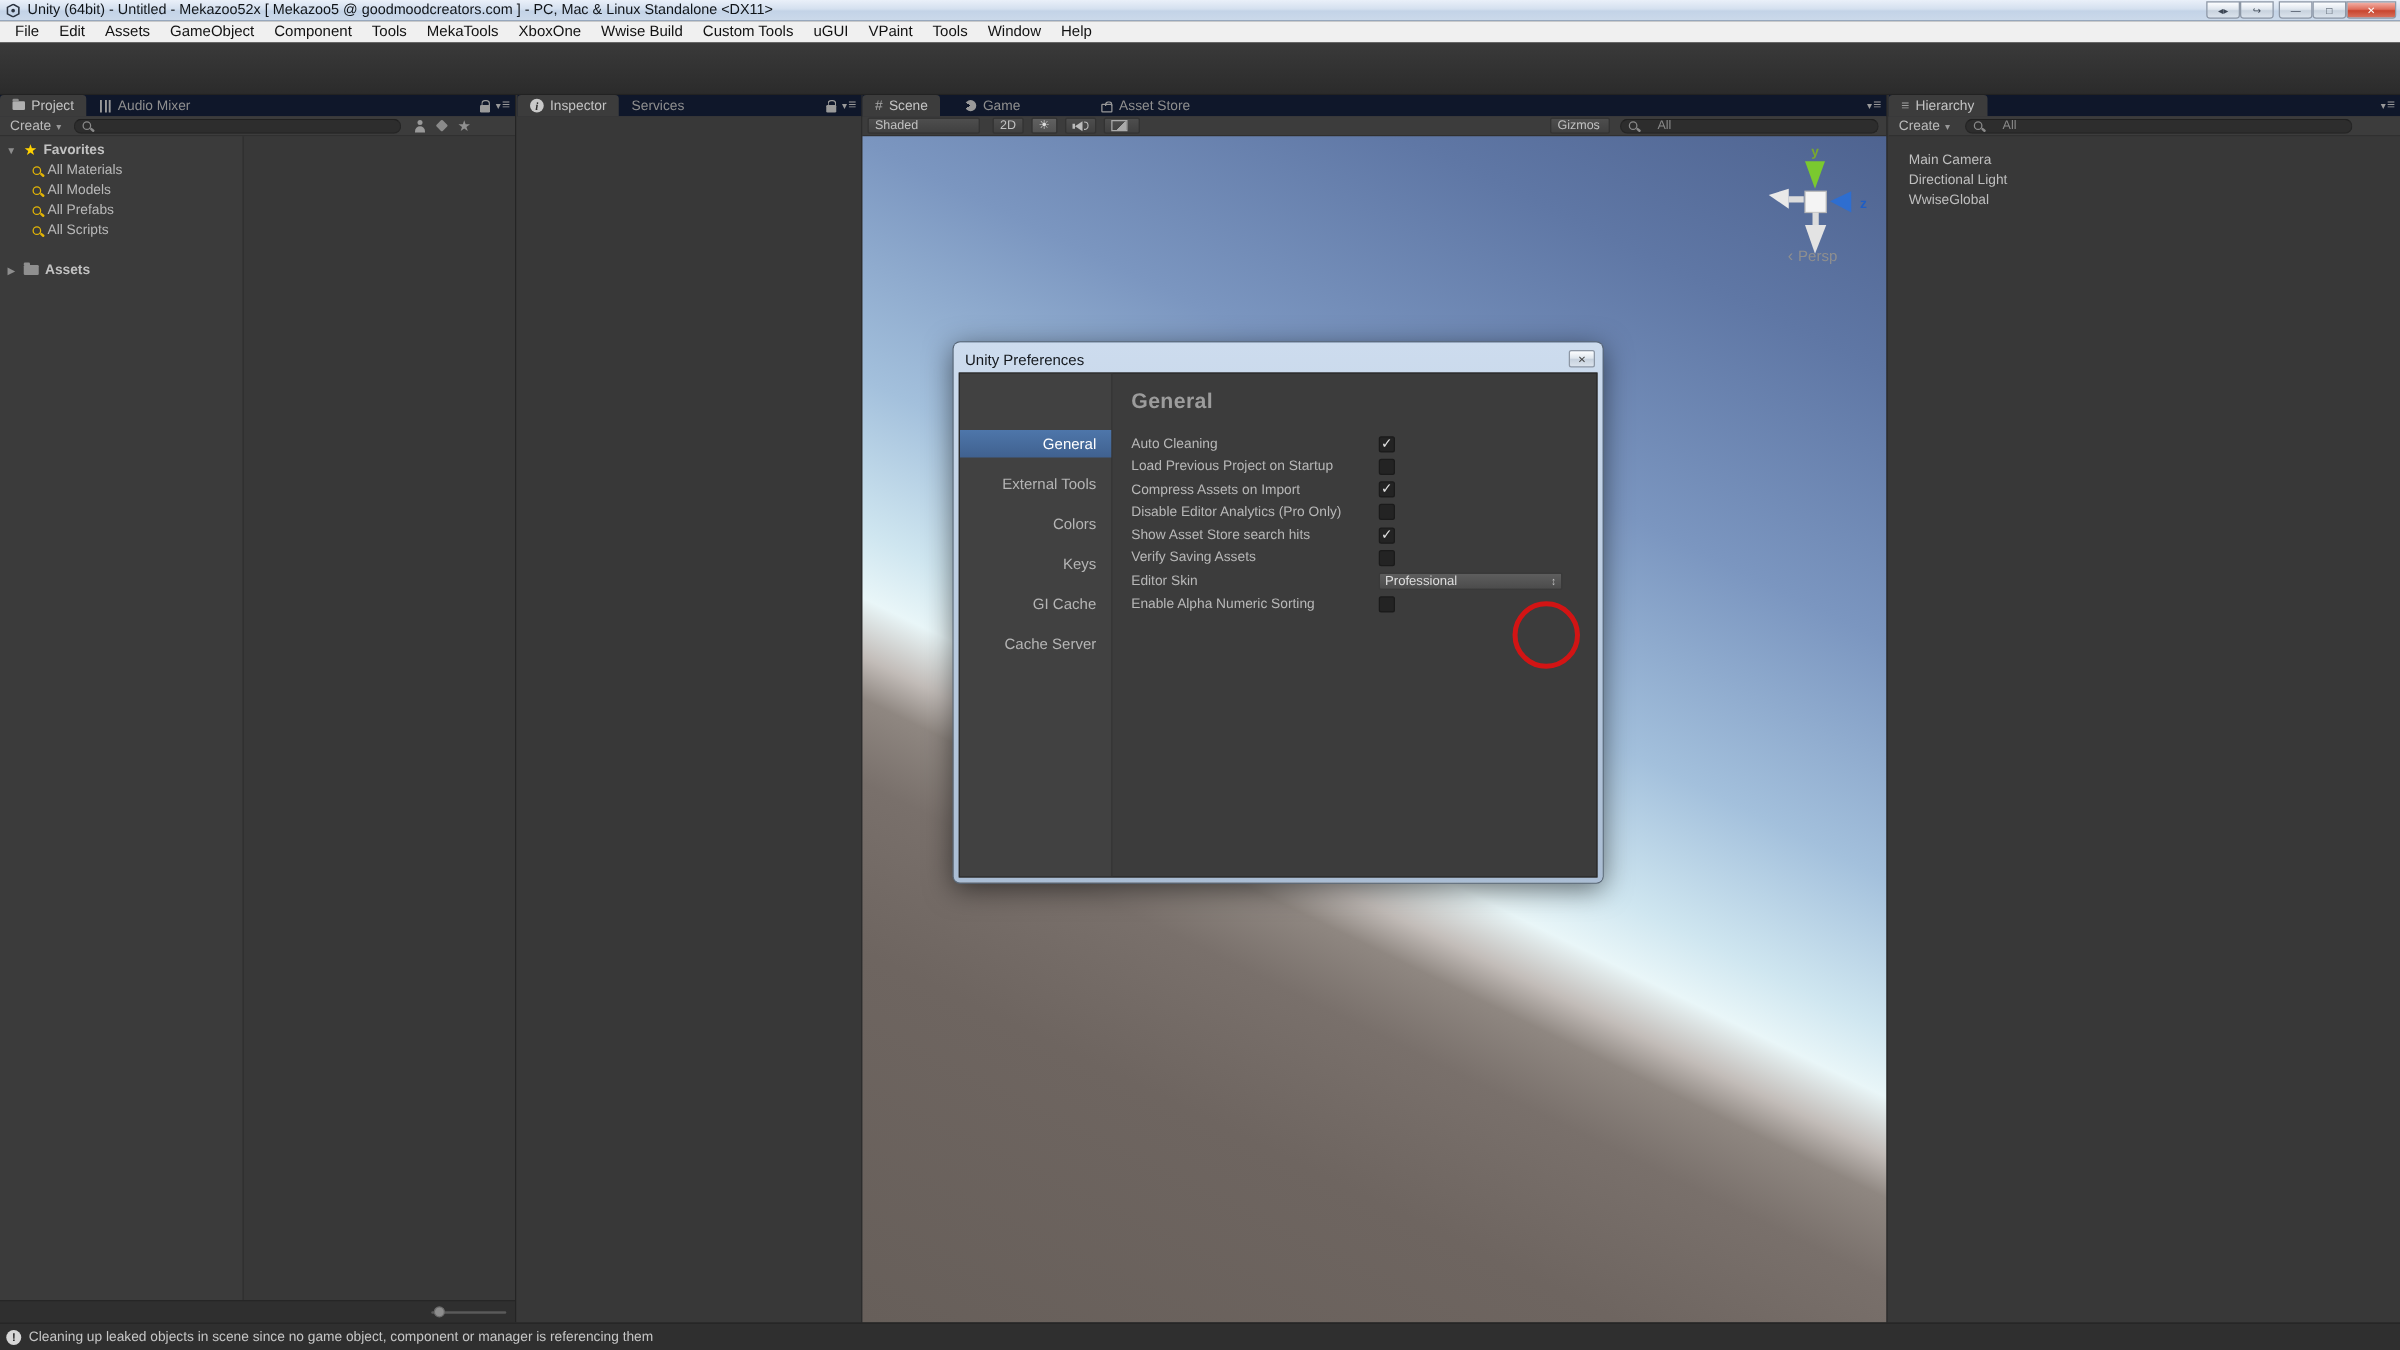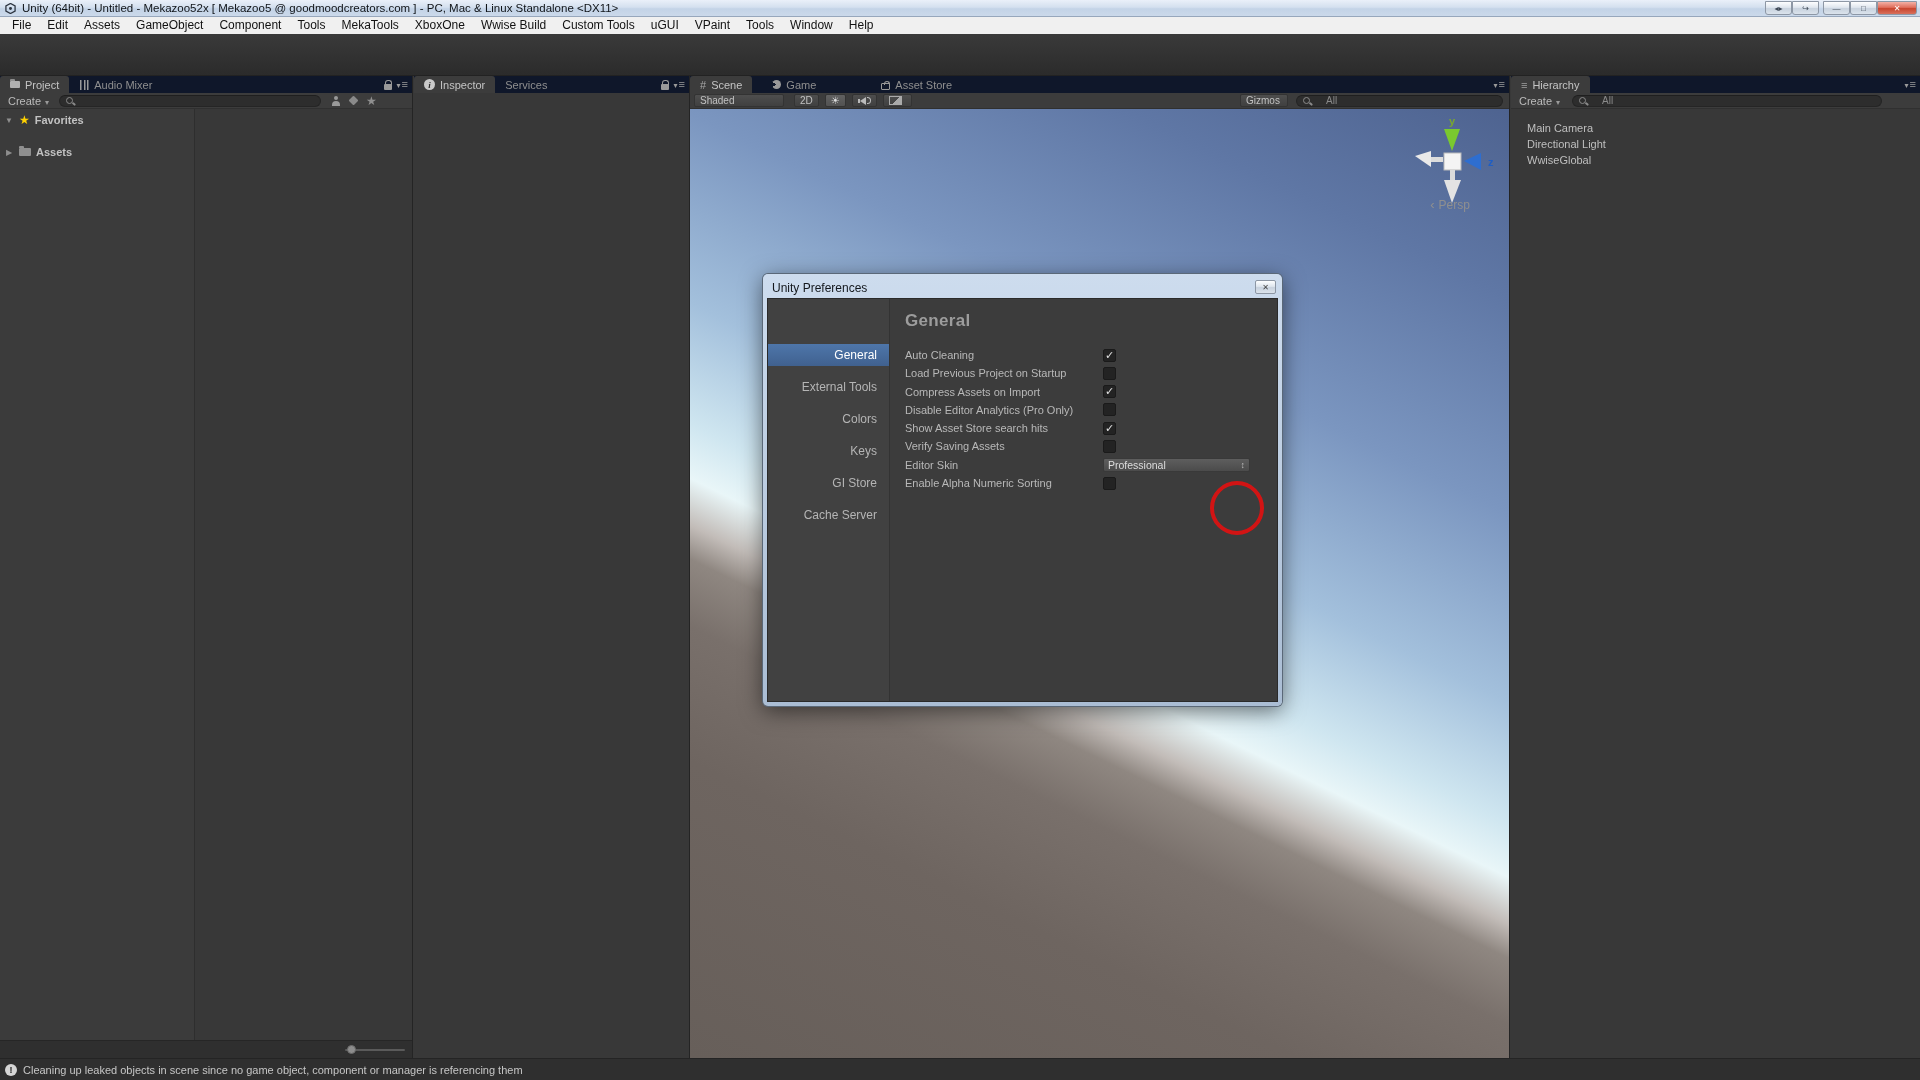--- a/index.html
+++ b/index.html
@@ -328,20 +328,39 @@
         <span class="star-gray">★</span>
       </div>
     </div>
     <div class="proj-content">
       <div class="fav-col">
         <div class="tree-row bold">
           <span class="caret">▼</span>
           <span class="star">★</span>
           <span>Favorites</span>
         </div>
+        <div class="fav-list">
+
+        <div class="tree-row">
+            <span class="mag yellow"></span>
+            <span>All Materials</span>
+          </div>
+            <div class="tree-row">
+            <span class="mag yellow"></span>
+            <span>All Models</span>
+          </div>
+            <div class="tree-row">
+            <span class="mag yellow"></span>
+            <span>All Prefabs</span>
+          </div>
+            <div class="tree-row">
+            <span class="mag yellow"></span>
+            <span>All Scripts</span>
+          </div>
+          </div>
         <div class="tree-row bold" style="margin-top:16px;">
           <span class="caret">▶</span>
           <span class="folder-ico"></span>
           <span>Assets</span>
         </div>
       </div>
       <div class="proj-col2"></div>
     </div>
     <div class="proj-bottombar">
       <div class="zoom-slider">
@@ -485,21 +504,21 @@
           <div class="pref-side-item">
           <span>External Tools</span>
         </div>
           <div class="pref-side-item">
           <span>Colors</span>
         </div>
           <div class="pref-side-item">
           <span>Keys</span>
         </div>
           <div class="pref-side-item">
-          <span>GI Store</span>
+          <span>GI Cache</span>
         </div>
           <div class="pref-side-item">
           <span>Cache Server</span>
         </div>
         </div>
       <div class="pref-main">
         <div class="pref-heading">General</div>
         <div>
 
         <div class="pref-row">

